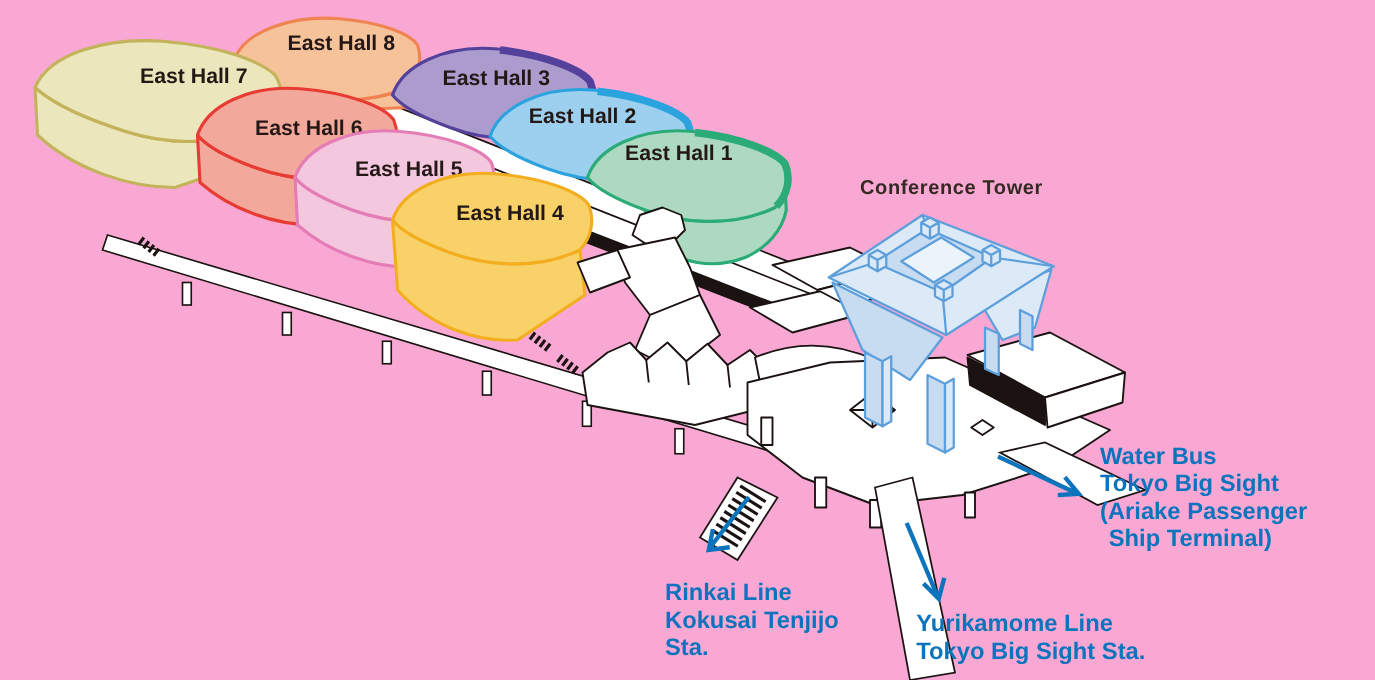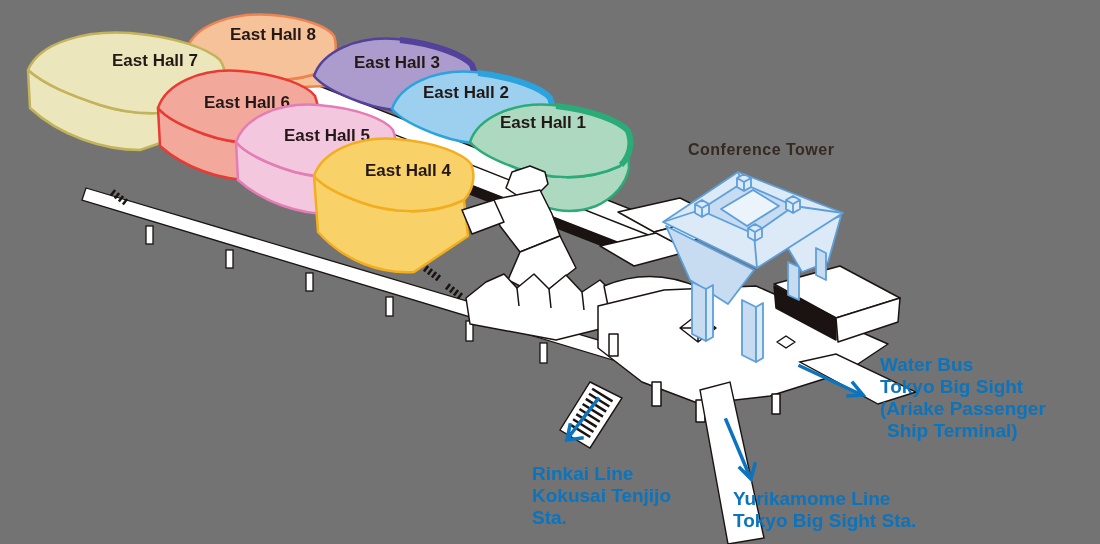--- a/index.html
+++ b/index.html
@@ -1,16 +1,16 @@
 <!DOCTYPE html>
 <html><head>
 <meta charset="utf-8">
 <style>
   html,body{margin:0;padding:0;background:#ffffff;}
-  .stage{width:1100px;height:544px;position:relative;overflow:hidden;background:#737373;}
+  .stage{width:1100px;height:544px;position:relative;overflow:hidden;background:#f9a8d4;}
   svg{display:block;}
   text{font-family:"Liberation Sans","DejaVu Sans",sans-serif;font-weight:bold;}
   .hall-label{font-size:17px;}
   .tower-label{font-size:16px;letter-spacing:.5px;}
   .transit-label{font-size:19px;}
 </style>
 </head>
 <body>
 
 <div class="stage">

